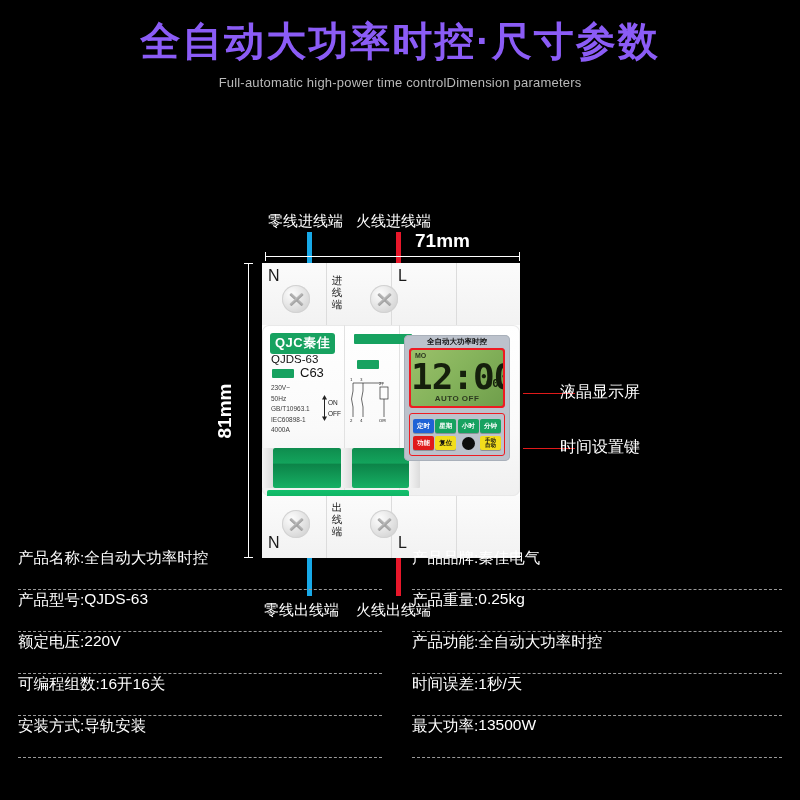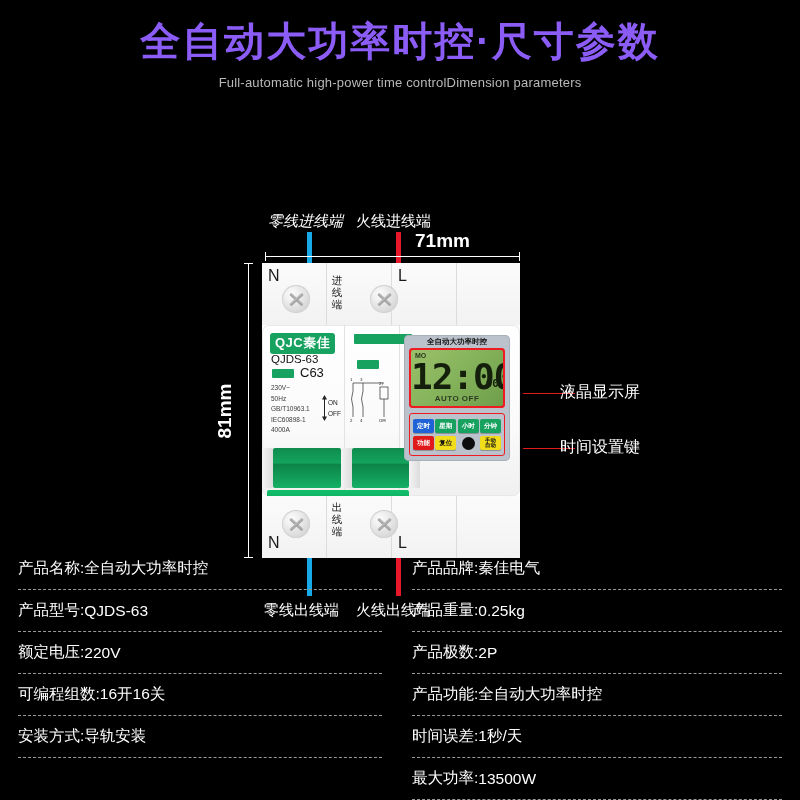--- a/index.html
+++ b/index.html
@@ -209,38 +209,38 @@
   
   #specs {
     position: absolute; left: 0; top: 548px;
     width: 800px; height: 252px;
     display: flex;
   }
   .spec-col { width: 50%; padding: 0 18px; }
   .spec-col.right { padding-left: 12px; }
   .spec-row {
     height: 42px;
-    display: flex; align-items: center;
+    display: flex; 
     border-bottom: 1px dashed #9a9a9a;
     font-size: 15.5px; color: #fff; white-space: nowrap;
   }
   .spec-row .k { font-weight: 500; }
   .spec-row .v { font-weight: 500; }
 </style>
 </head>
 <body>
 
 <div id="header">
   <div class="title">全自动大功率时控·尺寸参数</div>
   <div class="subtitle">Full-automatic high-power time controlDimension parameters</div>
 </div>
 
 <div id="diagram">
 
-  <div class="abs callout-text" style="left:268px; top:122px;font-style:italic;">零线进线端</div>
+  <div class="abs callout-text" style="left:268px; top:122px;">零线进线端</div>
   <div class="abs callout-text" style="left:356px; top:122px;">火线进线端</div>
 
   <div class="wire blue" style="left:307px; top:142px; height:32px;"></div>
   <div class="wire red" style="left:396px; top:142px; height:32px;"></div>
 
   <div class="wire blue" style="left:307px; top:468px; height:38px;"></div>
   <div class="wire red" style="left:396px; top:468px; height:38px;"></div>
 
   <div class="abs callout-text" style="left:264px; top:511px;">零线出线端</div>
   <div class="abs callout-text" style="left:356px; top:511px;">火线出线端</div>
@@ -414,24 +414,20 @@
   <div class="spec-col right">
       <div class="spec-row">
         <span class="k">产品品牌:</span>
         <span class="v">秦佳电气</span>
       </div>
       <div class="spec-row">
         <span class="k">产品重量:</span>
         <span class="v">0.25kg</span>
       </div>
       <div class="spec-row">
-        <span class="k">产品极数:</span>
-        <span class="v">2P</span>
-      </div>
-      <div class="spec-row">
         <span class="k">产品功能:</span>
         <span class="v">全自动大功率时控</span>
       </div>
       <div class="spec-row">
         <span class="k">时间误差:</span>
         <span class="v">1秒/天</span>
       </div>
       <div class="spec-row">
         <span class="k">最大功率:</span>
         <span class="v">13500W</span>

